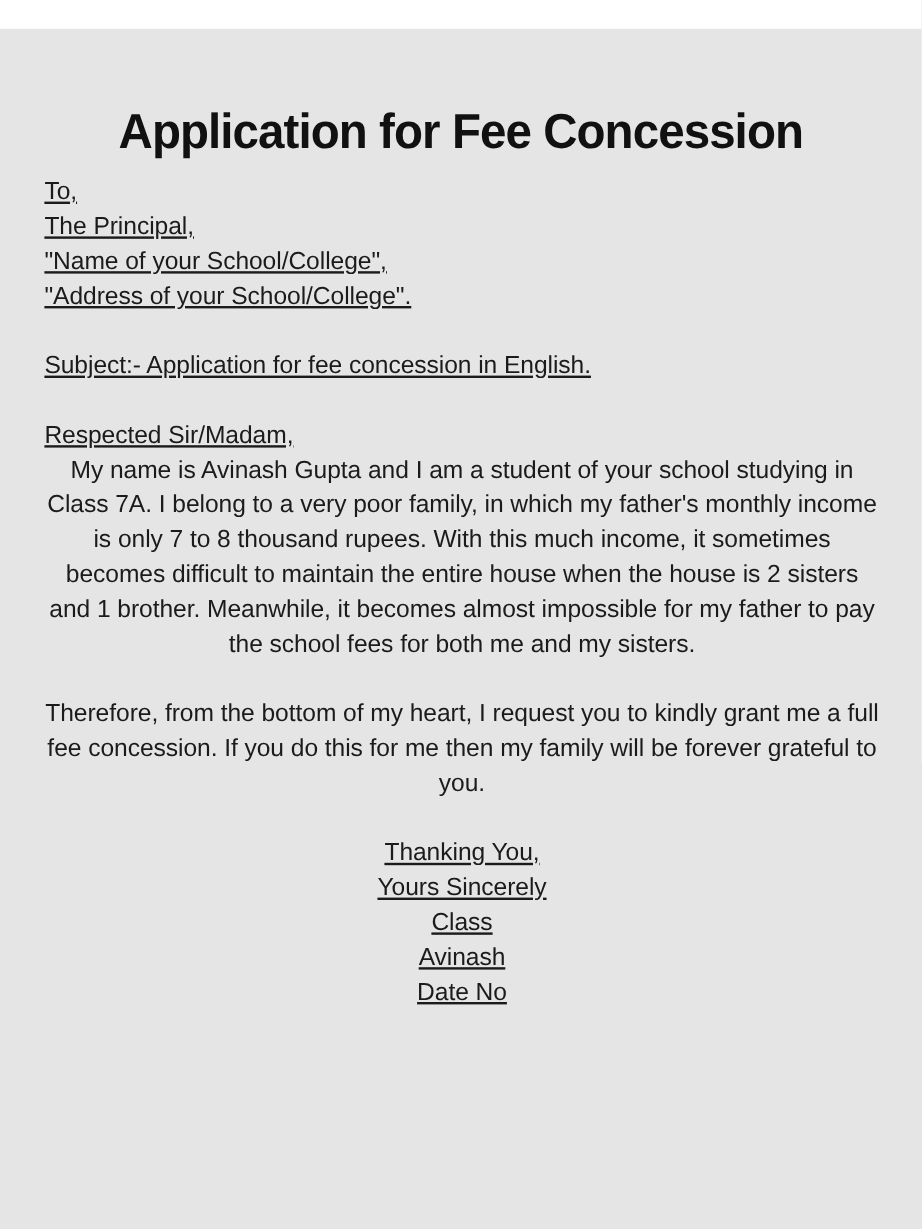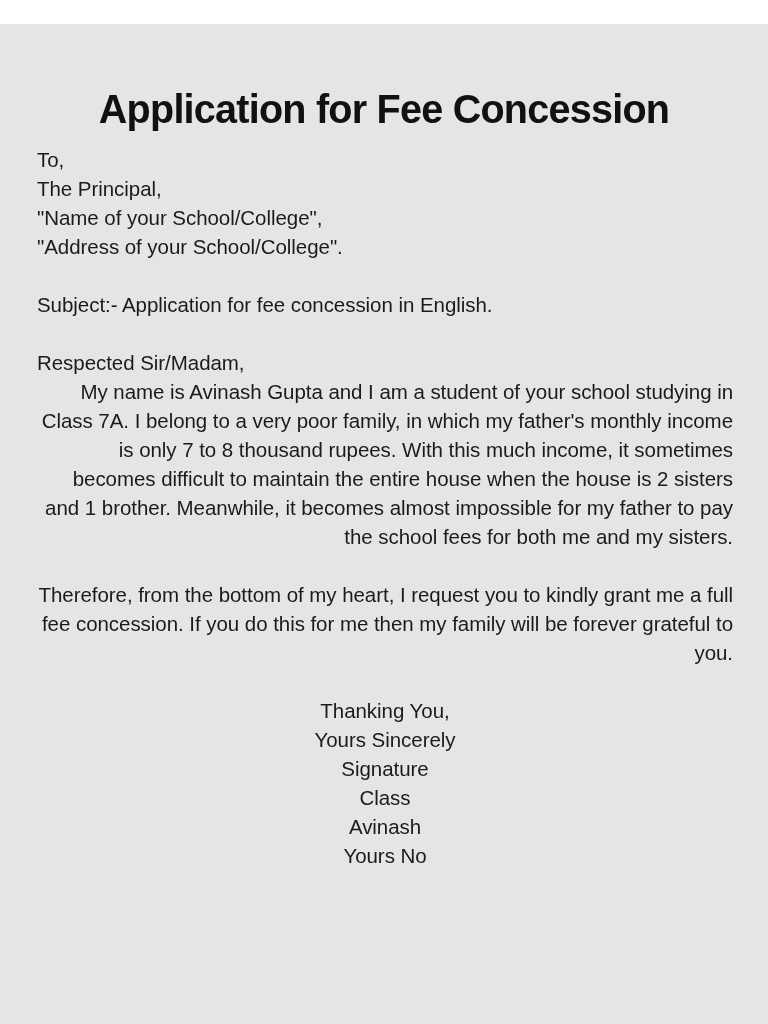--- a/index.html
+++ b/index.html
@@ -60,25 +60,26 @@
     padding: 0;
   }
   
   .block + .block {
     margin-top: 29px;
   }
 
   .line {
     display: block;
     white-space: pre-wrap;
+    text-decoration: underline;
   }
 
   .para {
     display: block;
-    text-align: right;
+    text-align: center;
   }
 
   .sig .line {
     white-space: nowrap;
     text-align: center;
   }
 </style>
 </head>
 <body>
 
@@ -105,20 +106,19 @@
       <span class="para">My name is Avinash Gupta and I am a student of your school studying in Class 7A. I belong to a very poor family, in which my father's monthly income is only 7 to 8 thousand rupees. With this much income, it sometimes becomes difficult to maintain the entire house when the house is 2 sisters and 1 brother. Meanwhile, it becomes almost impossible for my father to pay the school fees for both me and my sisters.</span>
     </div>
 
     <div class="block">
       <span class="para">Therefore, from the bottom of my heart, I request you to kindly grant me a full fee concession. If you do this for me then my family will be forever grateful to you.</span>
     </div>
 
     <div class="block sig">
       <span class="line">Thanking You,</span>
       <span class="line">Yours Sincerely</span>
-      <span class="line">Signature</span>
       <span class="line">Class</span>
       <span class="line">Avinash</span>
-      <span class="line">Yours No</span>
+      <span class="line">Date No</span>
     </div>
 
   </div>
 </div>
 
 </body></html>

